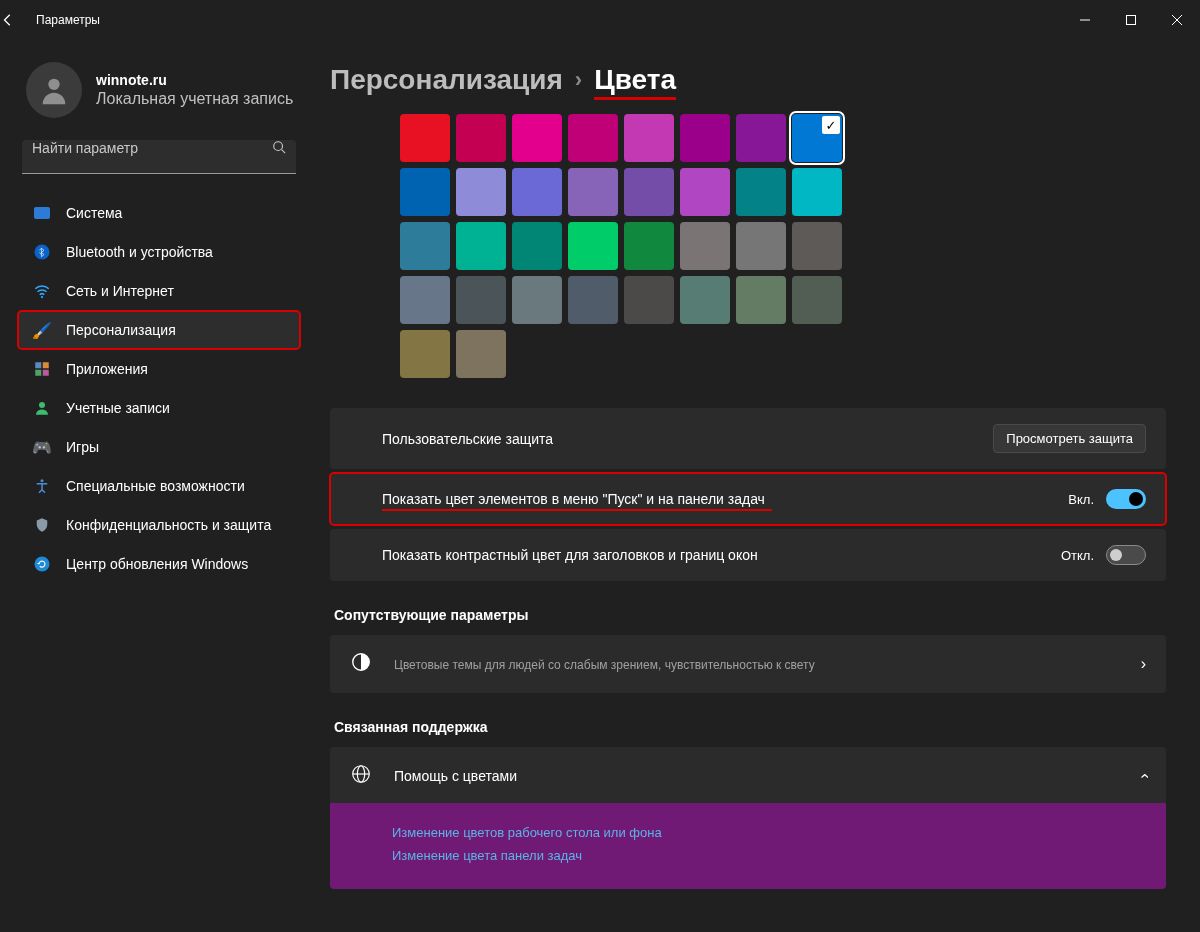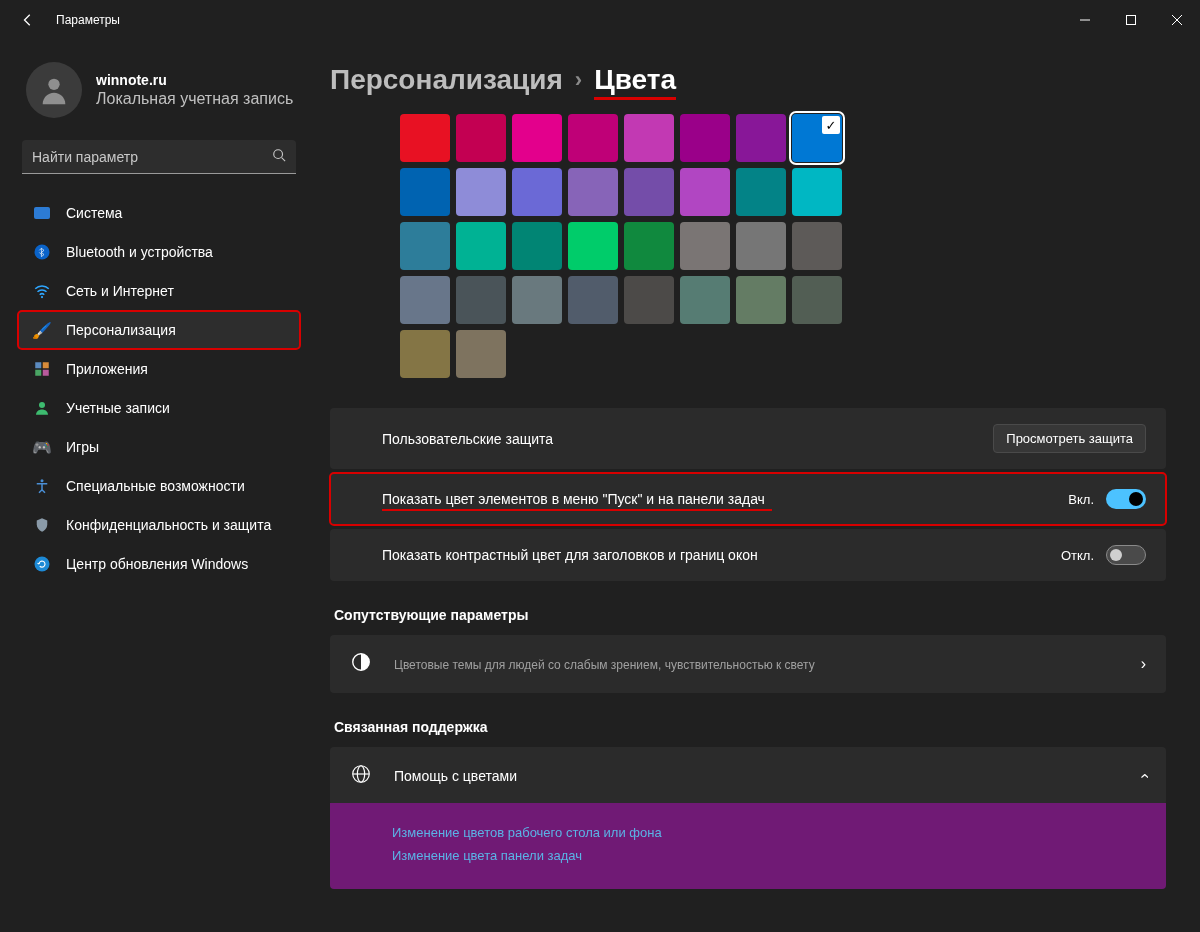--- a/index.html
+++ b/index.html
@@ -8,34 +8,33 @@
   width: 1200px;
   height: 932px;
   color: #fff;
   overflow: hidden;
   border-radius: 8px;
 }
 .titlebar {
   height: 40px;
   display: flex;
   align-items: center;
-  padding-left: 20px;
 }
 .titlebar .back { width: 16px; height: 16px; display:flex; align-items:center; justify-content:center; color:#fff; margin-right: 20px; cursor:pointer; }
 .titlebar .title { font-size: 12px; color:#fff; }
 .winbtns { margin-left:auto; display:flex; }
 .winbtn { width: 46px; height: 40px; display:flex; align-items:center; justify-content:center; color:#fff; }
 .layout { display:flex; height: calc(100% - 40px); }
 .sidebar { width: 310px; padding: 10px 4px 8px 12px; }
 .account { display:flex; align-items:center; gap:14px; padding: 12px 10px 22px 14px; }
 .avatar { width: 56px; height:56px; border-radius:50%; background:#3b3b3b; display:flex; align-items:center; justify-content:center; }
 .avatar svg { width: 34px; height:34px; fill:#8f8f8f; }
 .acct-text .uname { font-size:14px; font-weight:600; color:#fff; }
 .acct-text .utype { font-size:16px; color:#c0c0c0; margin-top:2px; }
-.searchbox { margin: 0 10px 20px 10px; background:#2d2d2d; border-bottom:1px solid #9a9a9a; border-radius:4px 4px 0 0; height:34px; display:flex; align-items:center; padding:0 10px; }
+.searchbox { margin: 0 10px 20px 10px; background:#2d2d2d; border-bottom:1px solid #9a9a9a; border-radius:4px 4px 0 0; height:34px; display:flex; align-items:flex-start; padding:0 10px; }
 .searchbox input { flex:1; background:transparent; border:none; outline:none; color:#fff; font-size:14px; }
 .searchbox input::placeholder { color:#c8c8c8; }
 .searchbox .sicon { color:#c8c8c8; }
 .nav { list-style:none; margin-top:4px; }
 .nav li { display:flex; align-items:center; gap:14px; height:38px; padding:0 14px; border-radius:4px; cursor:pointer; font-size:14px; color:#fff; margin:1px 6px; }
 .nav li.active { background:#2d2d2d; }
 .nav li.highlight { outline: 2.5px solid #d80000; outline-offset:-1px; }
 .nav li .nicon { width:20px; height:20px; display:flex; align-items:center; justify-content:center; font-size:16px; }
 .content { flex:1; padding: 24px 34px 20px 20px; overflow:auto; }
 .crumb { font-size: 28px; font-weight:600; display:flex; align-items:center; gap:12px; margin-bottom:18px; }

